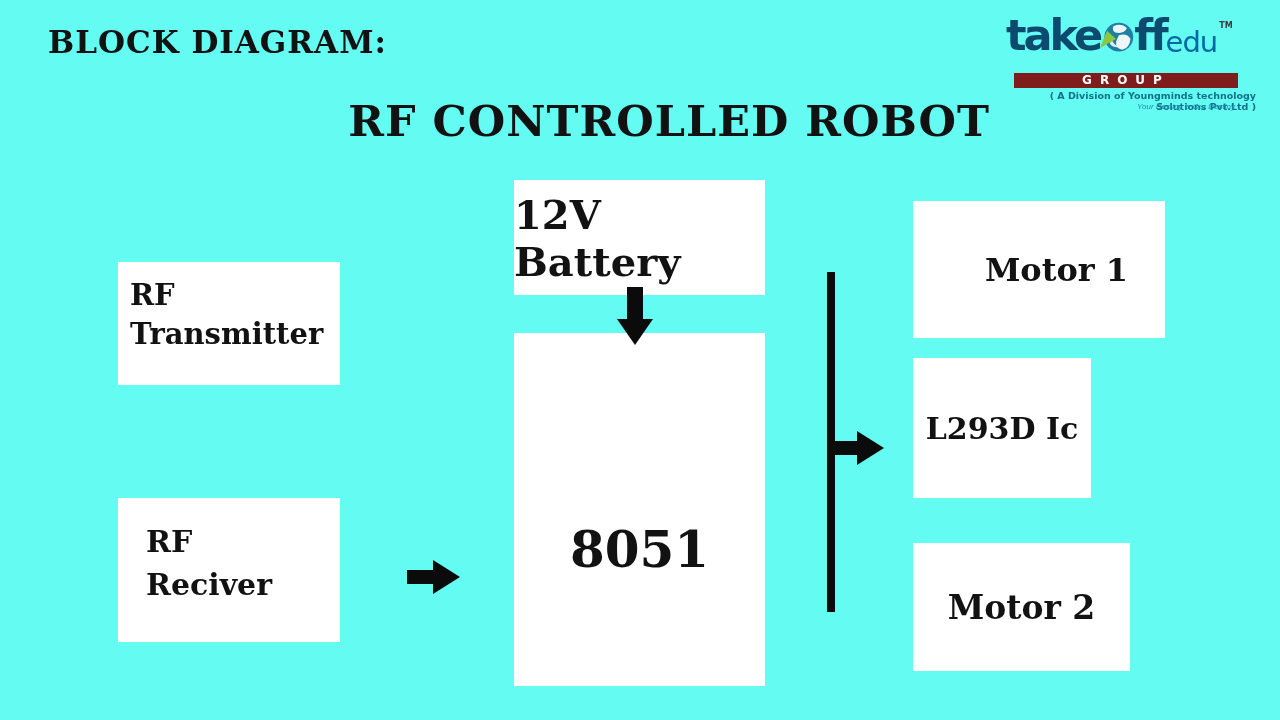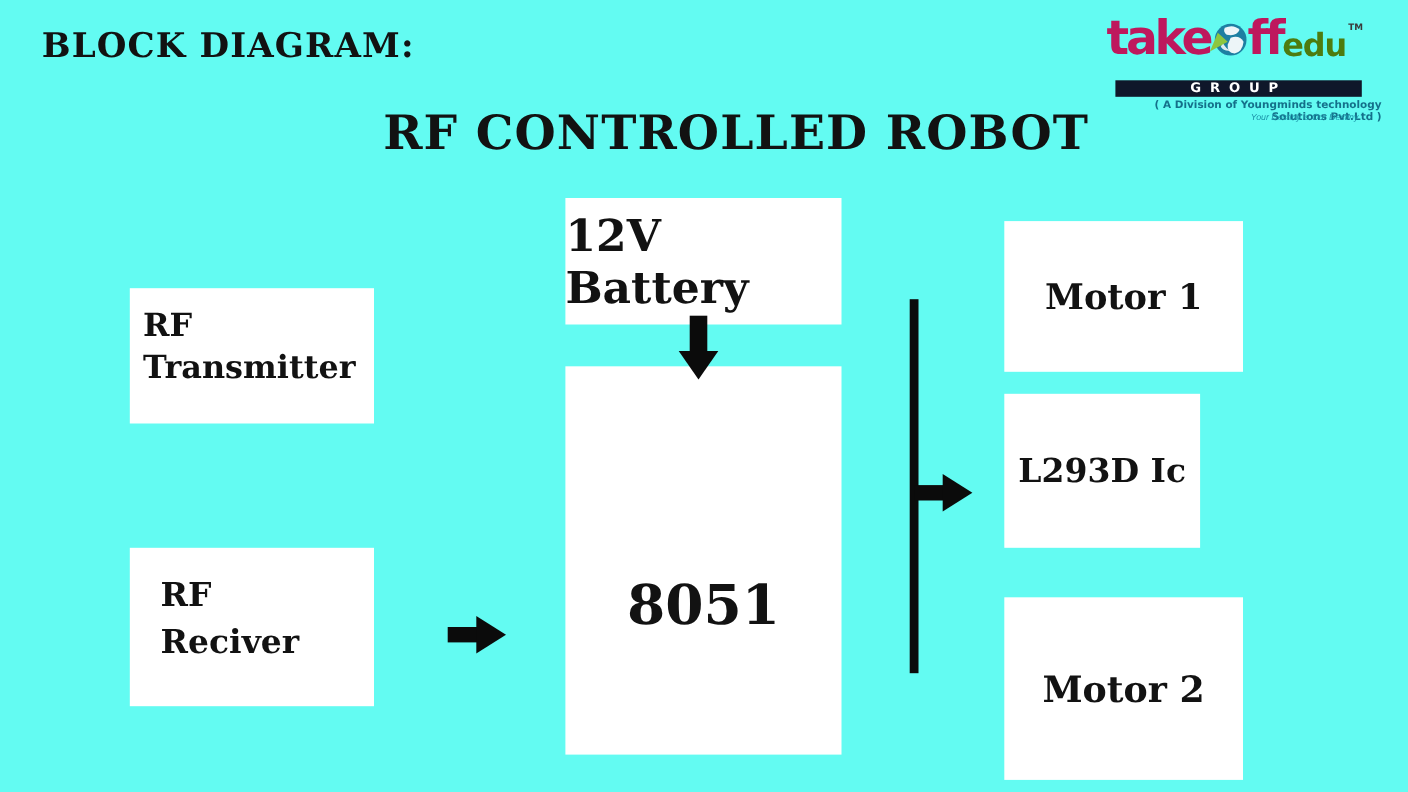--- a/index.html
+++ b/index.html
@@ -3,61 +3,61 @@
 <meta charset="utf-8">
 <style>
   html,body{margin:0;padding:0;background:#444;}
   .stage{
     position:relative;width:1280px;height:720px;overflow:hidden;
     background:#63FBF2;
     font-family:"DejaVu Serif","Liberation Serif",serif;
     color:#121212;
   }
   .heading{
-    position:absolute;left:38px;top:24px;
+    position:absolute;left:48px;top:24px;
     font-size:31px;font-weight:bold;letter-spacing:1px;
   }
   .title{
     position:absolute;left:330px;top:84px;width:660px;
     text-align:right;font-size:43px;font-weight:bold;letter-spacing:1px;margin-top:12px;
   }
   
   .logo{position:absolute;left:1006px;top:12px;width:248px;font-family:"DejaVu Sans","Liberation Sans",sans-serif;}
   .brand-row{position:relative;height:50px;white-space:nowrap;}
   .brand-row .take,.brand-row .ff{
-    font-size:43px;font-weight:bold;color:#be185d;letter-spacing:-3px;
+    font-size:43px;font-weight:bold;color:#0c4a6e;letter-spacing:-3px;
     position:relative;top:-2px;
   }
   .brand-row .globe{display:inline-block;width:36px;height:36px;vertical-align:-4px;margin:0 -1px;}
-  .brand-row .edu{font-size:29px;font-weight:bold;color:#4d7c0f;letter-spacing:-1px;}
+  .brand-row .edu{font-size:29px;font-weight:normal;color:#0369a1;letter-spacing:-1px;}
   .brand-row .tm{font-size:8px;font-weight:bold;color:#3a3a3a;vertical-align:24px;margin-left:2px;}
   .group-bar{
     position:absolute;left:8px;top:61px;width:224px;height:15px;
-    background:#0f172a;color:#ffffff;font-size:12px;font-weight:bold;
+    background:#7f1d1d;color:#ffffff;font-size:12px;font-weight:bold;
     text-align:center;letter-spacing:8px;line-height:15px;
   }
   .division{
     position:absolute;left:-2px;top:78px;width:252px;text-align:right;
     font-size:9.5px;font-weight:bold;color:#14708A;
   }
   .tagline{
     position:absolute;left:110px;top:90px;width:140px;text-align:center;
     font-size:8px;font-style:italic;color:#1B92A8;
     font-family:Liberation Sans, sans-serif;
   }
   
   .box{position:absolute;background:#ffffff;font-weight:bold;}
   .box.center{display:flex;align-items:center;justify-content:center;}
   .rf-tx{left:118px;top:262px;width:222px;height:123px;font-size:29px;padding:14px 0 0 12px;box-sizing:border-box;line-height:39px;}
   .rf-rx{left:118px;top:498px;width:222px;height:144px;font-size:30px;padding:22px 0 0 28px;box-sizing:border-box;line-height:43px;}
   .battery{left:514px;top:180px;width:251px;height:115px;font-size:40px;}
   .mcu{left:514px;top:333px;width:251px;height:353px;font-size:50px;align-items:flex-start;padding-top:79px;box-sizing:border-box;}
-  .motor1{left:913px;top:201px;width:217px;height:137px;font-size:32px;}
+  .motor1{left:913px;top:201px;width:217px;height:137px;font-size:32px;padding-left:35px;}
   .l293d{left:913px;top:358px;width:178px;height:140px;font-size:30px;font-weight:600;}
-  .motor2{left:913px;top:543px;width:217px;height:166px;font-size:33px;}
+  .motor2{left:913px;top:543px;width:217px;height:128px;font-size:33px;}
   
   .shaft,.head{position:absolute;}
   .arrow-down{position:absolute;left:617px;top:287px;width:36px;height:58px;z-index:3;}
   .arrow-down .shaft{left:10px;top:0;width:16px;height:33px;background:#0B0B0B;}
   .arrow-down .head{left:0;top:32px;width:0;height:0;
     border-left:18px solid transparent;border-right:18px solid transparent;border-top:26px solid #0B0B0B;}
   .arrow-right{position:absolute;width:53px;height:34px;z-index:3;}
   .arrow-right .shaft{left:0;top:10px;width:27px;height:14px;background:#0B0B0B;}
   .arrow-right .head{left:26px;top:0;width:0;height:0;
     border-top:17px solid transparent;border-bottom:17px solid transparent;border-left:27px solid #0B0B0B;}

